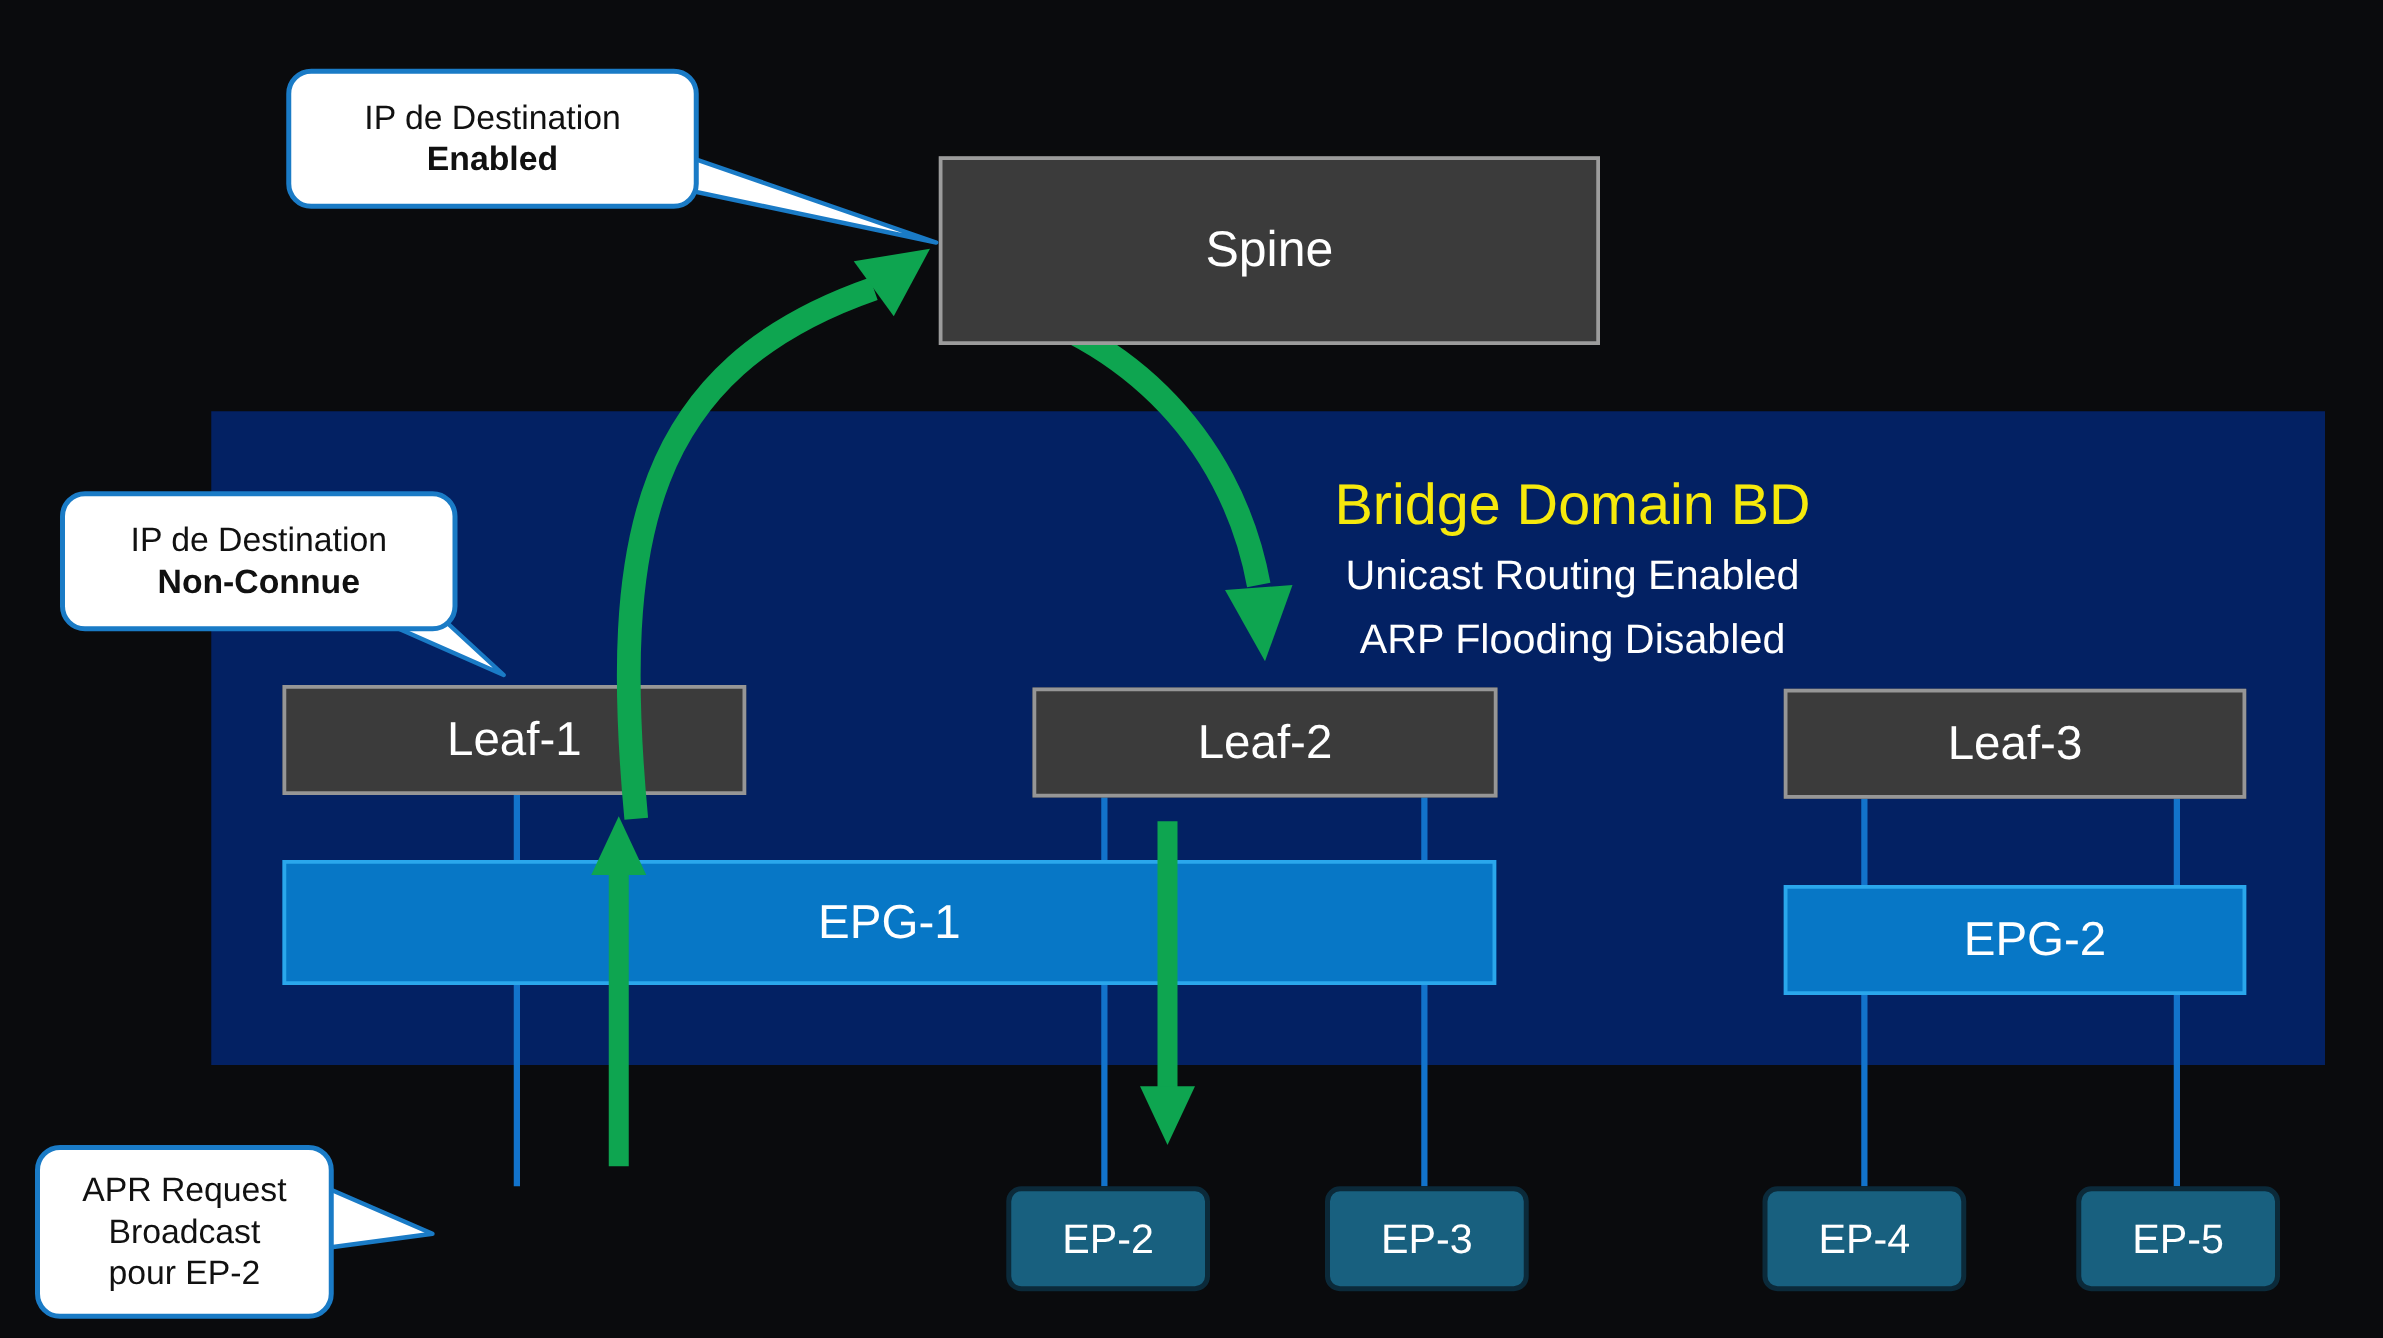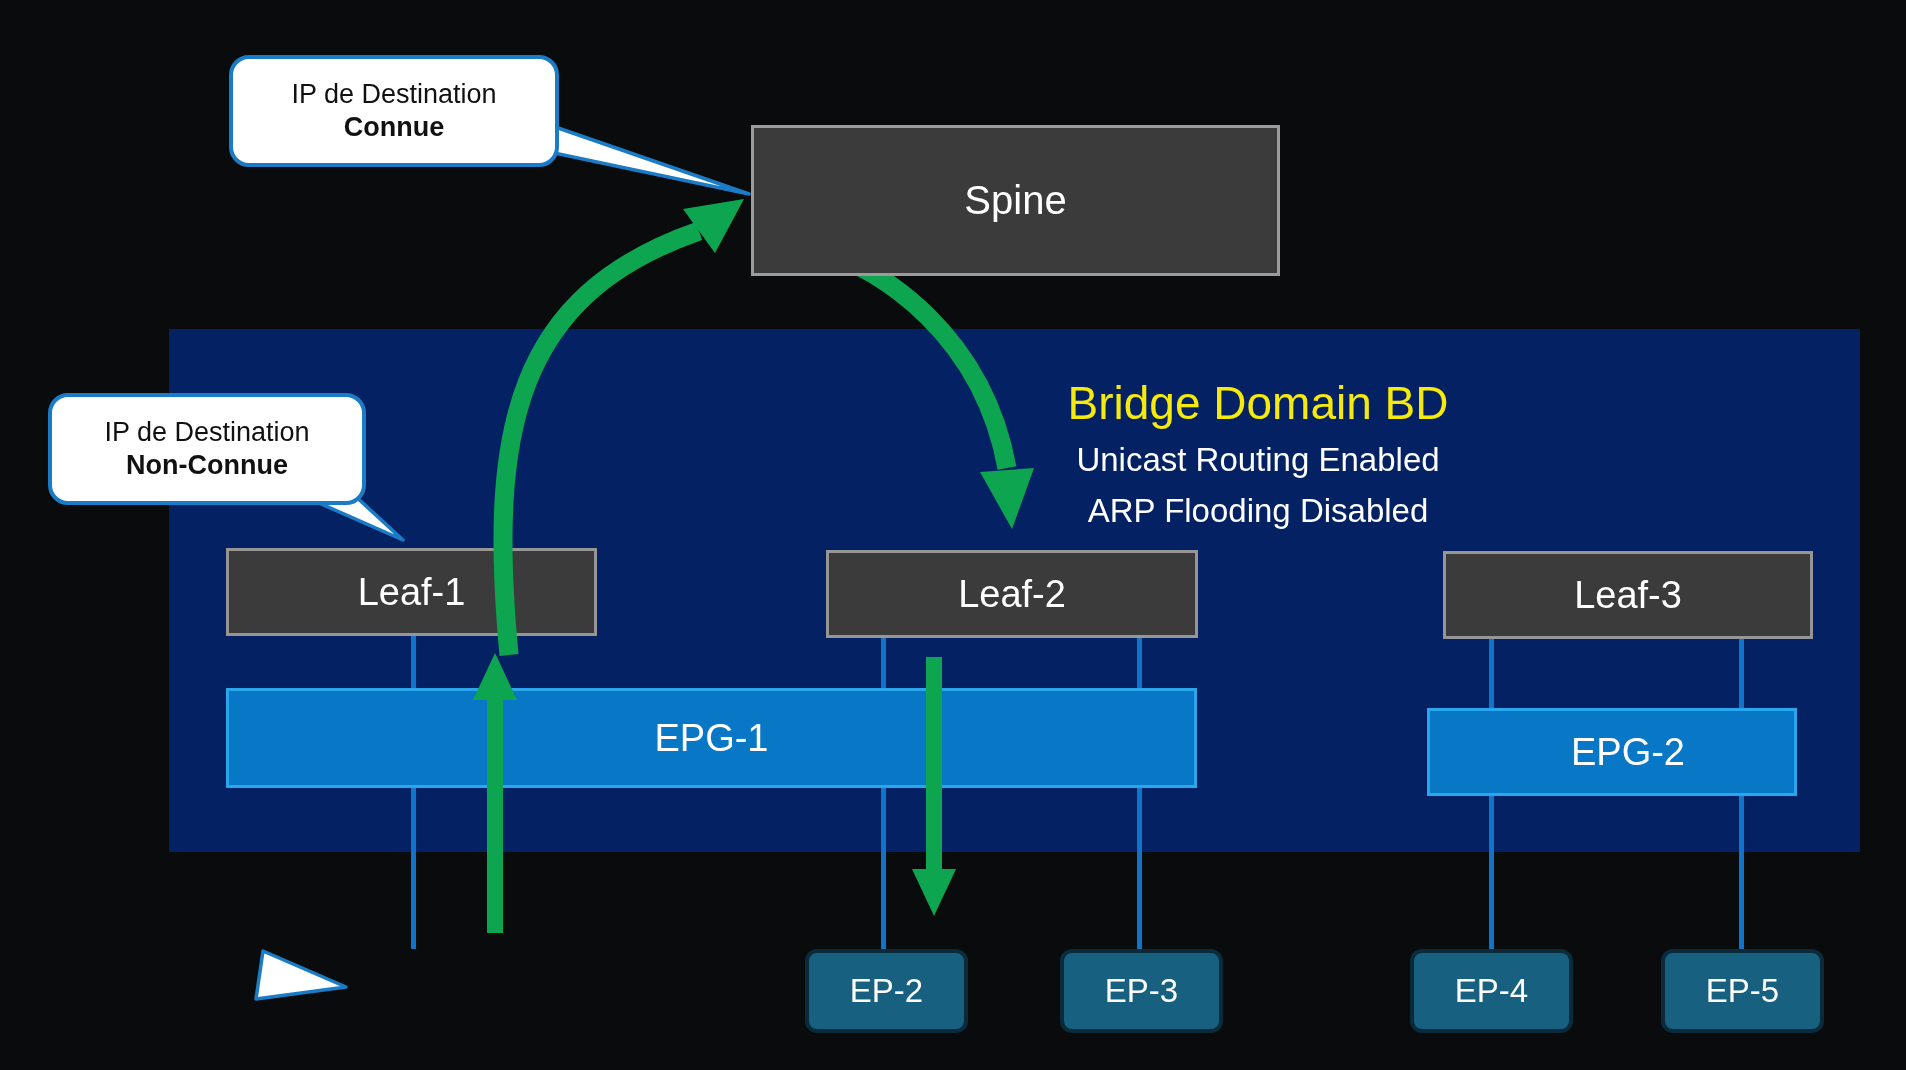--- a/index.html
+++ b/index.html
@@ -48,21 +48,21 @@
   <div class="node spinebox" style="left:751px; top:125px; width:529px; height:151px;">
     <span>Spine</span>
   </div>
 
   <div class="node graybox" style="left:226px; top:548px; width:371px; height:88px;">
     <span>Leaf-1</span>
   </div>
   <div class="node graybox" style="left:826px; top:550px; width:372px; height:88px;">
     <span>Leaf-2</span>
   </div>
-  <div class="node graybox" style="left:1427px; top:551px; width:370px; height:88px;margin-left:16px;">
+  <div class="node graybox" style="left:1427px; top:551px; width:370px; height:88px;">
     <span>Leaf-3</span>
   </div>
 
   <div class="node epg" style="left:226px; top:688px; width:971px; height:100px;">
     <span>EPG-1</span>
   </div>
   <div class="node epg" style="left:1427px; top:708px; width:370px; height:88px;padding-left:32px;">
     <span>EPG-2</span>
   </div>
 
@@ -97,22 +97,27 @@
   </svg>
 
   <svg class="overlay tails" width="1906" height="1070" viewBox="0 0 1906 1070">
     <polygon points="412,123 535,120 749,194" fill="#ffffff" stroke="#1a7bc6" stroke-width="3.5" stroke-linejoin="round"></polygon>
     <polygon points="226,462 315,459 403,540" fill="#ffffff" stroke="#1a7bc6" stroke-width="3.5" stroke-linejoin="round"></polygon>
     <polygon points="263,951 256,999 346,987" fill="#ffffff" stroke="#1a7bc6" stroke-width="3.5" stroke-linejoin="round"></polygon>
   </svg>
 
   <div class="callout" style="left:229px; top:15px; width:330px; height:112px;">
     <div>IP de Destination</div>
-    <div class="bold">Connue</div>
+    <div class="bold">Enabled</div>
   </div>
 
   <div class="callout" style="left:48px; top:353px; width:318px; height:112px;">
     <div>IP de Destination</div>
     <div class="bold">Non-Connue</div>
   </div>
 
+  <div class="callout" style="left:28px; top:876px; width:239px; height:139px;">
+    <div>APR Request</div>
+    <div>Broadcast</div>
+    <div>pour EP-2</div>
+  </div>
 
 </div>
 
 </body></html>

